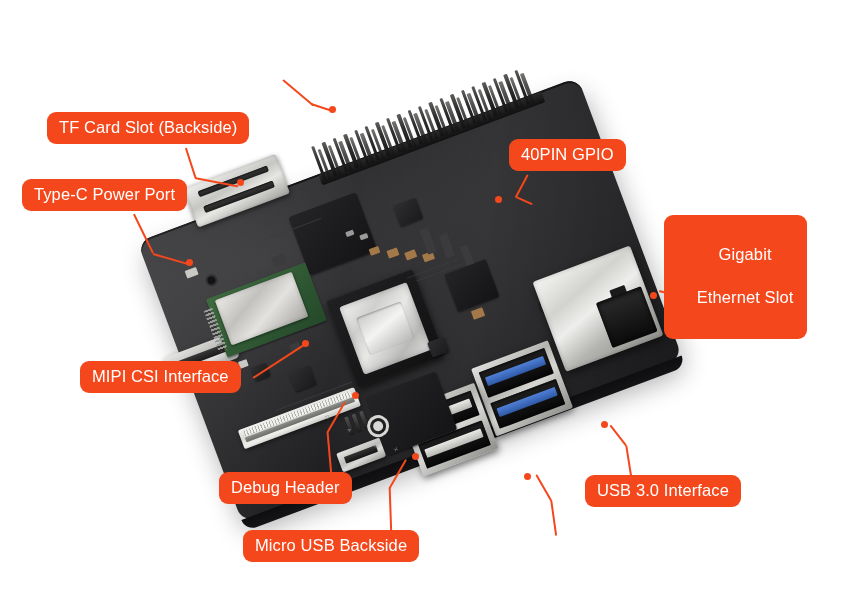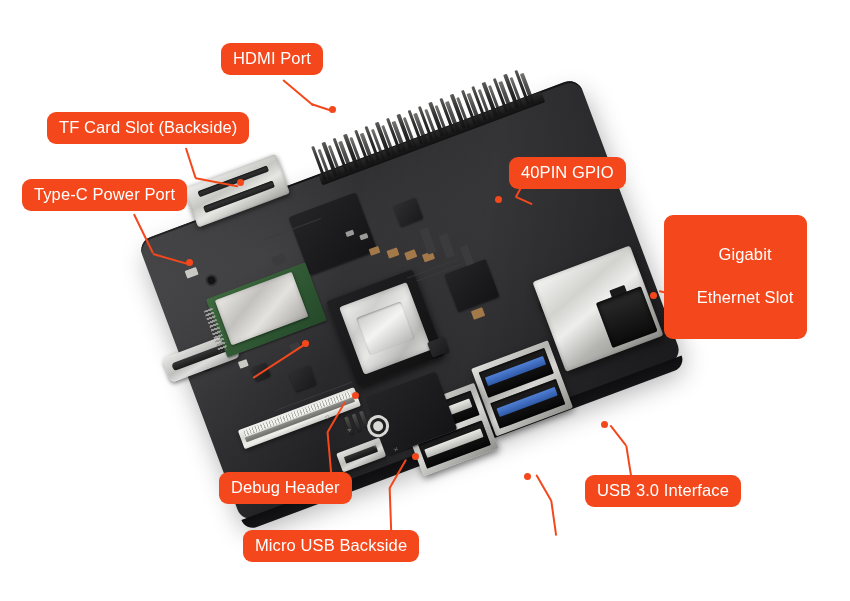--- a/index.html
+++ b/index.html
@@ -322,33 +322,33 @@
   <div class="dot" style="left:412px;top:453px;"></div>
 
   <div class="leader" style="left:556px;top:535px;width:36px;transform:rotate(-98deg);"></div>
   <div class="leader" style="left:551px;top:500px;width:30px;transform:rotate(-120deg);"></div>
   <div class="dot" style="left:524px;top:473px;"></div>
 
   <div class="leader" style="left:631px;top:476px;width:32px;transform:rotate(-99deg);"></div>
   <div class="leader" style="left:626px;top:445px;width:26px;transform:rotate(-128deg);"></div>
   <div class="dot" style="left:601px;top:421px;"></div>
 
-  <div class="label" style="left:221px;top:43px;">HDMI Port</div>
 
   <div class="label" style="left:22px;top:179px;">Type-C Power Port</div>
 
   <div class="label" style="left:47px;top:112px;">TF Card Slot (Backside)</div>
 
-  <div class="label" style="left:509px;top:157px;">40PIN GPIO</div>
+  <div class="label" style="left:509px;top:139px;">40PIN GPIO</div>
 
   <div class="label two" style="left:664px;top:215px;">
     <span>Gigabit</span><br>
     <span>Ethernet Slot</span>
   </div>
 
+  <div class="label" style="left:80px;top:361px;">MIPI CSI Interface</div>
 
   <div class="label" style="left:219px;top:472px;">Debug Header</div>
 
   <div class="label" style="left:243px;top:530px;">Micro USB Backside</div>
 
 
   <div class="label" style="left:585px;top:475px;">USB 3.0 Interface</div>
 
 </div>
 

